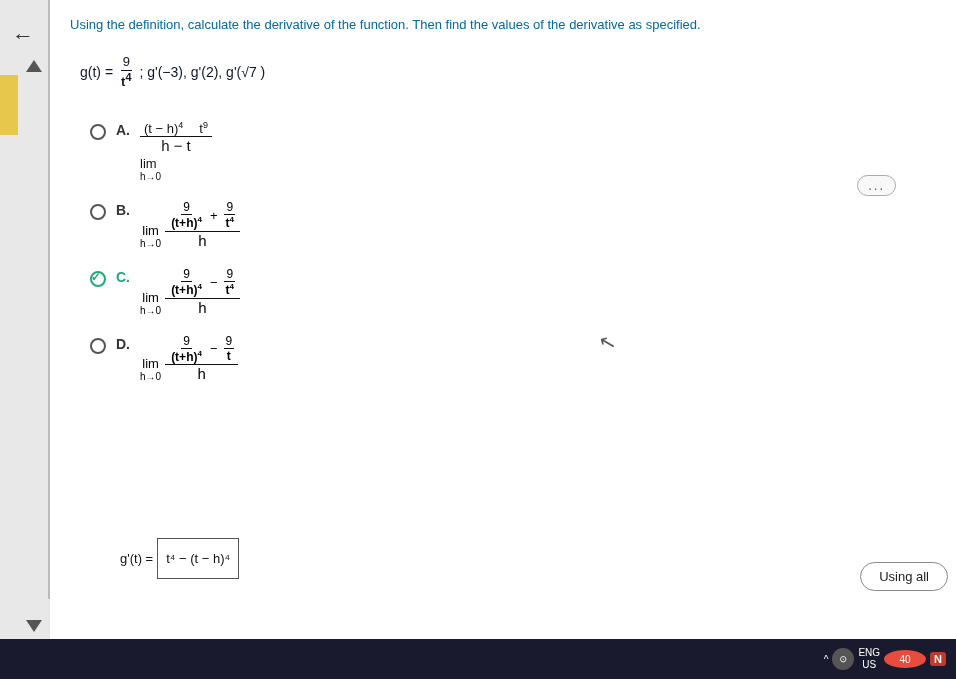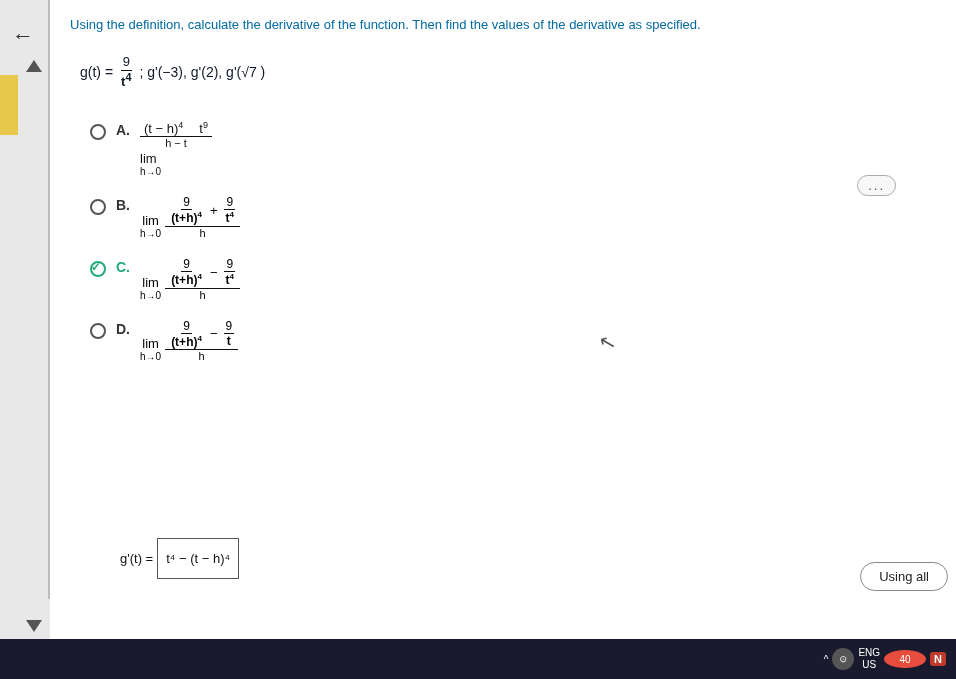--- a/index.html
+++ b/index.html
@@ -178,21 +178,21 @@
     .big-fraction .num {
       border-bottom: 1.5px solid #111;
       padding: 0 4px;
       font-size: 13px;
       display: flex;
       align-items: center;
       gap: 4px;
     }
     .big-fraction .den {
       padding: 0 4px;
-      font-size: 11px;
+      font-size: 15px;
     }
     .superscript {
       font-size: 9px;
       vertical-align: super;
     }
     .dots-btn {
       position: absolute;
       top: 175px;
       right: 60px;
       border: 1px solid #aaa;

